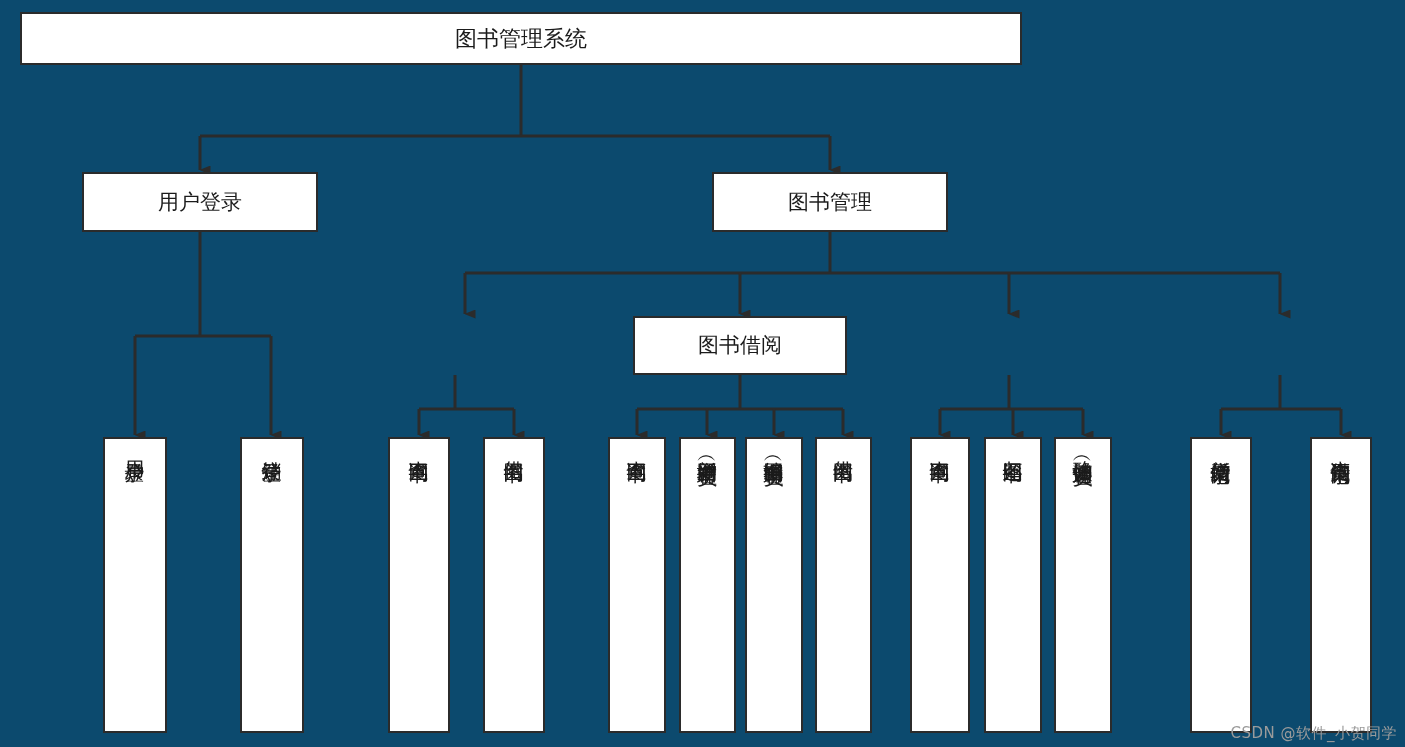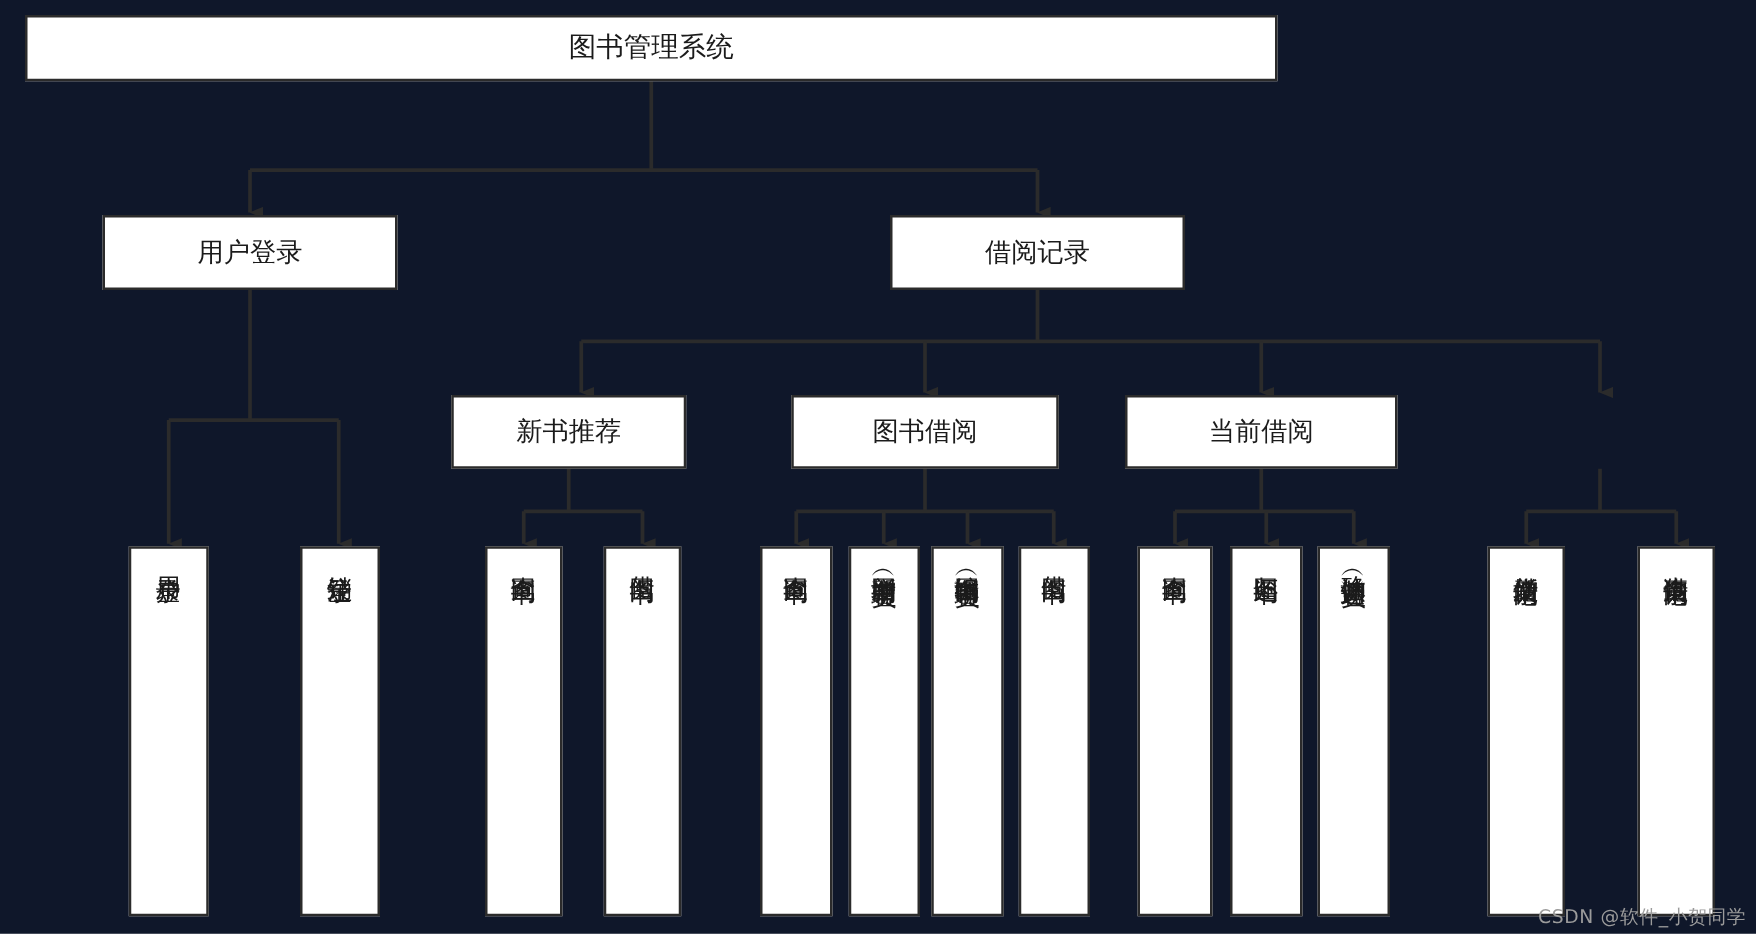--- a/index.html
+++ b/index.html
@@ -68,21 +68,21 @@
     font-size: 15px;
     color: #9b9b9b;
     letter-spacing: 0.5px;
     white-space: nowrap;
     pointer-events: none;
   }
 </style>
 </head>
 <body>
 
-<div id="diagram-root" style="background: #0f172a;">
+<div id="diagram-root" style="background: #0c4a6e;">
 
   <svg class="connectors" viewBox="0 0 1405 747" xmlns="http://www.w3.org/2000/svg">
     <defs>
       <marker id="arrowhead" markerWidth="9" markerHeight="11" refX="4.5" refY="10.5" orient="auto" markerUnits="userSpaceOnUse">
         <polygon points="0,0 9,0 4.5,11" fill="#2b2b2b"></polygon>
       </marker>
     </defs>
     <g stroke="#2b2b2b" stroke-width="3" fill="none" stroke-linecap="butt">
 
       <line x1="521" y1="65" x2="521" y2="136"></line>
@@ -131,31 +131,25 @@
   </svg>
 
   <div class="node root horizontal" style="left: 20px; top: 12px; width: 1002px; height: 53px; border-color: rgb(43, 43, 43); background: rgb(255, 255, 255);">
     <span class="node-label" style="color: rgb(27, 27, 27);">图书管理系统</span>
   </div>
 
   <div class="node horizontal" style="left: 82px; top: 172px; width: 236px; height: 60px; border-color: rgb(43, 43, 43); background: rgb(255, 255, 255);">
     <span class="node-label" style="color: rgb(27, 27, 27);">用户登录</span>
   </div>
   <div class="node horizontal" style="left: 712px; top: 172px; width: 236px; height: 60px; border-color: rgb(43, 43, 43); background: rgb(255, 255, 255);">
-    <span class="node-label" style="color: rgb(27, 27, 27);">借阅记录</span>
+    <span class="node-label" style="color: rgb(27, 27, 27);">图书管理</span>
   </div>
 
-  <div class="node horizontal" style="left: 361px; top: 316px; width: 188px; height: 59px; border-color: rgb(43, 43, 43); background: rgb(255, 255, 255);">
-    <span class="node-label" style="color: rgb(27, 27, 27);">新书推荐</span>
-  </div>
   <div class="node horizontal" style="left: 633px; top: 316px; width: 214px; height: 59px; border-color: rgb(43, 43, 43); background: rgb(255, 255, 255);">
     <span class="node-label" style="color: rgb(27, 27, 27);">图书借阅</span>
-  </div>
-  <div class="node horizontal" style="left: 900px; top: 316px; width: 218px; height: 59px; border-color: rgb(43, 43, 43); background: rgb(255, 255, 255);">
-    <span class="node-label" style="color: rgb(27, 27, 27);">当前借阅</span>
   </div>
 
   <div class="node vertical" style="left: 103px; top: 437px; width: 64px; height: 296px; border-color: rgb(43, 43, 43); background: rgb(255, 255, 255);">
     <span class="node-label" style="color: rgb(27, 27, 27);">用户登录</span>
   </div>
   <div class="node vertical" style="left: 240px; top: 437px; width: 64px; height: 296px; border-color: rgb(43, 43, 43); background: rgb(255, 255, 255);">
     <span class="node-label" style="color: rgb(27, 27, 27);">注销登录</span>
   </div>
   <div class="node vertical" style="left: 388px; top: 437px; width: 62px; height: 296px; border-color: rgb(43, 43, 43); background: rgb(255, 255, 255);">
     <span class="node-label" style="color: rgb(27, 27, 27);">查询图书</span>

